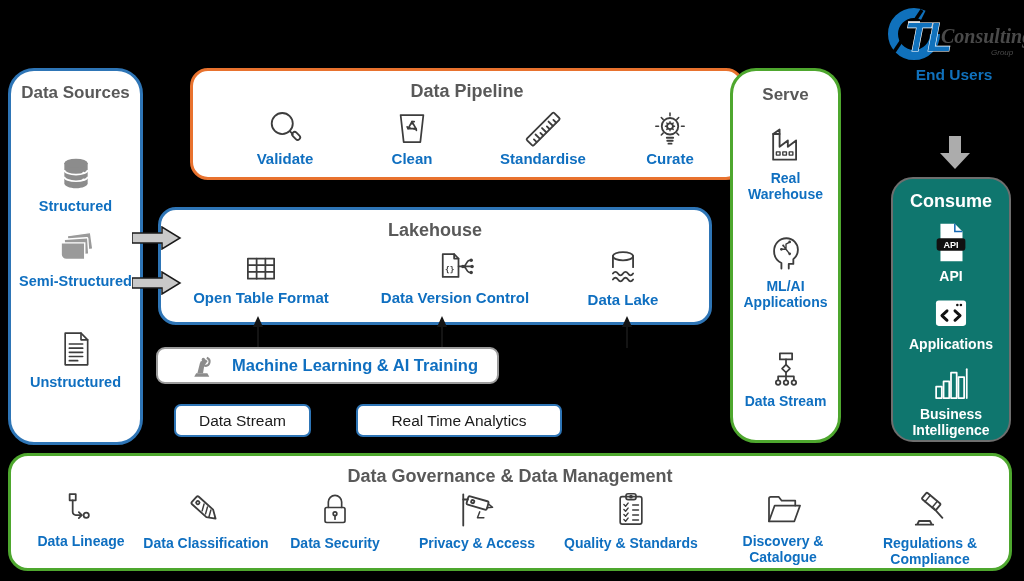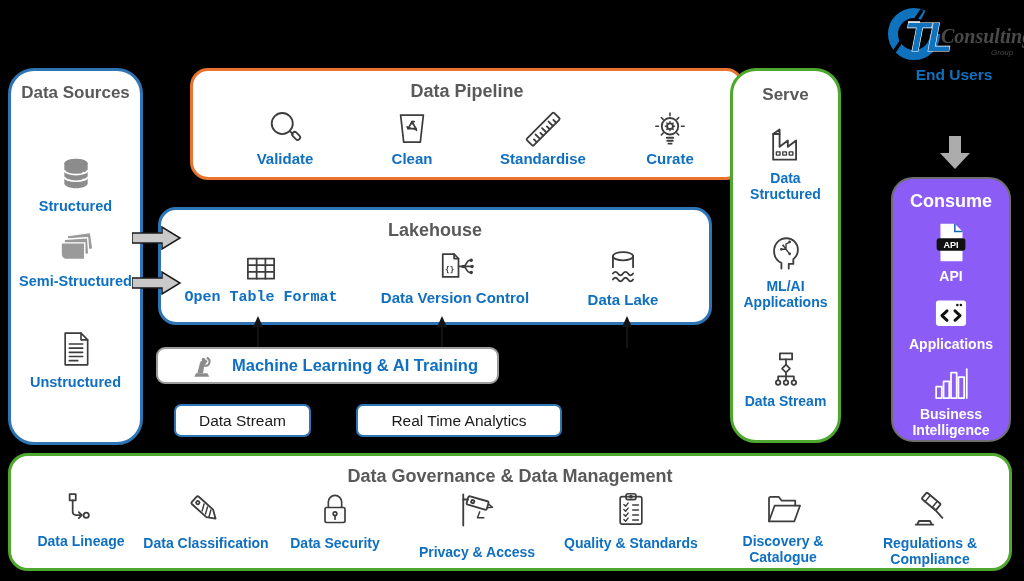--- a/index.html
+++ b/index.html
@@ -107,21 +107,21 @@
     </div>
   </div>
 
   <div class="panel" style="left:158px;top:207px;width:554px;height:118px;border:3px solid #2E75B6;border-radius:18px;">
     <div class="ptitle" style="top:10px;font-size:18px;">Lakehouse</div>
     <div class="icon-col" style="left:10px;top:38px;width:180px;">
       <svg viewBox="0 0 48 48" width="46" height="42" class="ol">
         <rect x="9" y="12" width="30" height="23"></rect>
         <path d="M19 12 v23 M29 12 v23 M9 19.6 h30 M9 27.3 h30"></path>
       </svg>
-      <div class="blue-label" style="font-size:15px;white-space:nowrap;font-family:Liberation Mono, monospace;">Open Table Format</div>
+      <div class="blue-label" style="font-size:15px;white-space:nowrap;">Open Table Format</div>
     </div>
     <div class="icon-col" style="left:204px;top:38px;width:180px;">
       <svg viewBox="0 0 48 48" width="48" height="42" class="ol">
         <path d="M10 7 h13 l5 5 v21 H10 z"></path>
         <path d="M23 7 v5 h5"></path>
         <text x="12.5" y="27" font-size="9" font-weight="bold" fill="#3d3d3d" stroke="none" font-family="DejaVu Sans Mono, monospace">{}</text>
         <path d="M28 21 h5 M33 21 c4.5 0 3.5 -7 8 -7 M33 21 c4.5 0 3.5 7 8 7 M33 21 h9" stroke-width="1.8"></path>
         <circle cx="42.5" cy="14" r="2" fill="#3d3d3d" stroke="none"></circle>
         <circle cx="43.5" cy="21" r="2" fill="#3d3d3d" stroke="none"></circle>
         <circle cx="42.5" cy="28" r="2" fill="#3d3d3d" stroke="none"></circle>
@@ -180,21 +180,21 @@
   <div class="panel" style="left:730px;top:68px;width:111px;height:375px;border:3px solid #4EA72E;border-radius:26px;">
     <div class="ptitle" style="top:14px;font-size:17px;">Serve</div>
     <div class="icon-col" style="left:2px;width:101px;top:52px;">
       <svg viewBox="0 0 48 48" width="44" height="44" class="ol">
         <path d="M10 40 V12 h7 v14 l9 -7 v7 l9 -7 v21 z"></path>
         <path d="M10 12 l7 -5 v5"></path>
         <rect x="13.5" y="31.5" width="4" height="3.5" stroke-width="1.5"></rect>
         <rect x="20.5" y="31.5" width="4" height="3.5" stroke-width="1.5"></rect>
         <rect x="27.5" y="31.5" width="4" height="3.5" stroke-width="1.5"></rect>
       </svg>
-      <div class="blue-label" style="font-size:14px;margin-top:4px;">Data Structured</div>
+      <div class="blue-label" style="font-size:14px;margin-top:4px;">Real Warehouse</div>
     </div>
     <div class="icon-col" style="left:2px;width:101px;top:158px;">
       <svg viewBox="0 0 48 48" width="44" height="46" class="ol">
         <path d="M19 42 v-6 c-5 -2.5 -8 -7.5 -8 -13 C11 14.8 17 9 24.5 9 31.5 9 37 14.5 37 21.5 c0 4.5 -2 8 -5 10.3 V37 h-5 v5"></path>
         <path d="M19.5 21 h4.5 M24 21 v-5.5 l3.5 -2 M24 21 l3.5 4.5 M21.5 17.5 l2.5 3.5" stroke-width="1.5"></path>
         <circle cx="19" cy="21" r="1.5" fill="#3d3d3d" stroke="none"></circle>
         <circle cx="28" cy="13" r="1.5" fill="#3d3d3d" stroke="none"></circle>
         <circle cx="28" cy="26" r="1.5" fill="#3d3d3d" stroke="none"></circle>
         <circle cx="21" cy="17" r="1.2" fill="#3d3d3d" stroke="none"></circle>
       </svg>
@@ -207,21 +207,21 @@
         <path d="M24 19 l4.5 4.5 L24 28 l-4.5 -4.5 z"></path>
         <path d="M24 28 v4.5 M24 32.5 h-9 v3.5 M24 32.5 h9 v3.5 M24 32.5 v3.5"></path>
         <circle cx="15" cy="39.5" r="2.6"></circle>
           <circle cx="24" cy="39.5" r="2.6"></circle>
           <circle cx="33" cy="39.5" r="2.6"></circle>
       </svg>
       <div class="blue-label" style="font-size:14px;margin-top:4px;white-space:nowrap;">Data Stream</div>
     </div>
   </div>
 
-  <div class="panel" style="left:891px;top:177px;width:120px;height:265px;background:#8b5cf6;border:2px solid #6e6e6e;border-radius:22px;">
+  <div class="panel" style="left:891px;top:177px;width:120px;height:265px;background:#0f766e;border:2px solid #6e6e6e;border-radius:22px;">
     <div class="ptitle" style="top:12px;font-size:18px;color:#fff;">Consume</div>
     <div class="icon-col" style="left:2px;width:112px;top:40px;">
       <svg viewBox="0 0 48 48" width="46" height="48">
         <path d="M13 4 h15 l8 8 v31 H13 z" fill="#fff"></path>
         <path d="M28 4 v8 h8" fill="none" stroke="#1568B3" stroke-width="1.6"></path>
         <rect x="9" y="19" width="30" height="13" rx="3" fill="#111"></rect>
         <text x="24" y="29.3" text-anchor="middle" font-size="9.5" font-weight="bold" fill="#fff" font-family="Liberation Sans, sans-serif">API</text>
       </svg>
       <div class="white-label" style="font-size:14px;margin-top:2px;">API</div>
     </div>
@@ -284,21 +284,21 @@
       <svg viewBox="0 0 48 48" width="44" height="44" class="ol">
         <path d="M9 7 v34"></path>
         <path d="M9 12.5 h5"></path>
         <g transform="rotate(16 26 17)">
           <rect x="13" y="12" width="23" height="9.5" rx="1.8"></rect>
           <circle cx="19" cy="16.8" r="1.7"></circle>
           <path d="M36 14.5 l5.5 2.2 -5.5 2.2" stroke-width="1.6"></path>
         </g>
         <path d="M27 26 l-2.5 6.5 h7" stroke-width="1.6"></path>
       </svg>
-      <div class="blue-label" style="font-size:14px;margin-top:13px;">Privacy &amp; Access</div>
+      <div class="blue-label" style="font-size:14px;margin-top:4px;">Privacy &amp; Access</div>
     </div>
 
     <div class="icon-col" style="left:550px;top:32px;width:140px;">
       <svg viewBox="0 0 48 48" width="40" height="44" class="ol">
         <rect x="11" y="8" width="26" height="33" rx="2.5"></rect>
         <rect x="18" y="4.5" width="12" height="7" rx="2.5"></rect>
         <circle cx="24" cy="8" r="1.2"></circle>
         <path d="M15.5 17.5 l2 2 3 -3.8 M26 18 h7 M15.5 23.5 l2 2 3 -3.8 M26 24 h7 M15.5 29.5 l2 2 3 -3.8 M26 30 h7 M15.5 35.5 l2 2 3 -3.8 M26 36 h7" stroke-width="1.7"></path>
       </svg>
       <div class="blue-label" style="font-size:14px;margin-top:4px;">Quality &amp; Standards</div>

